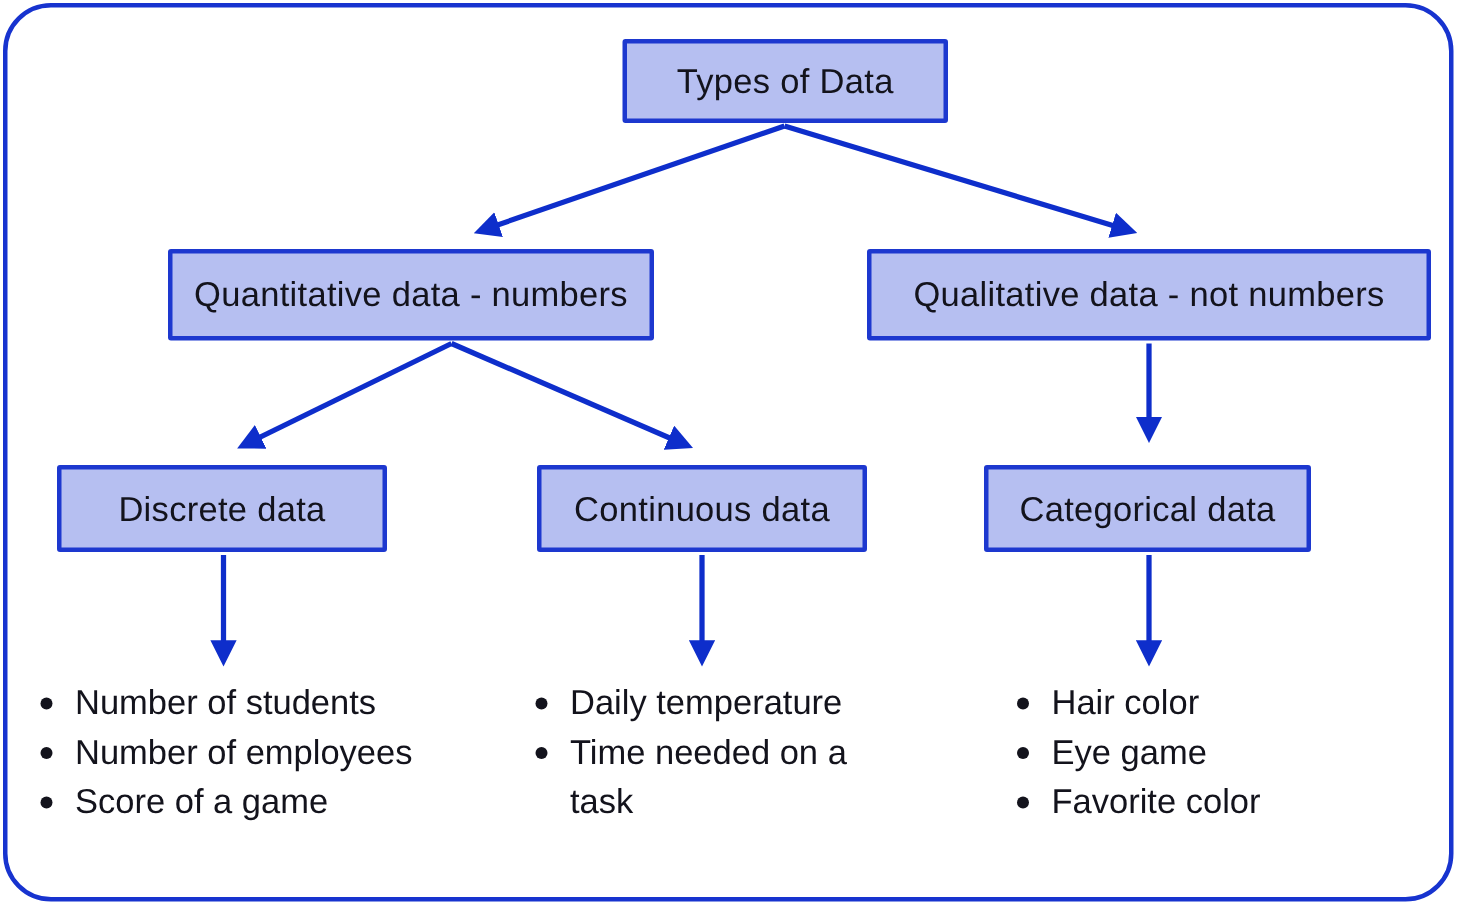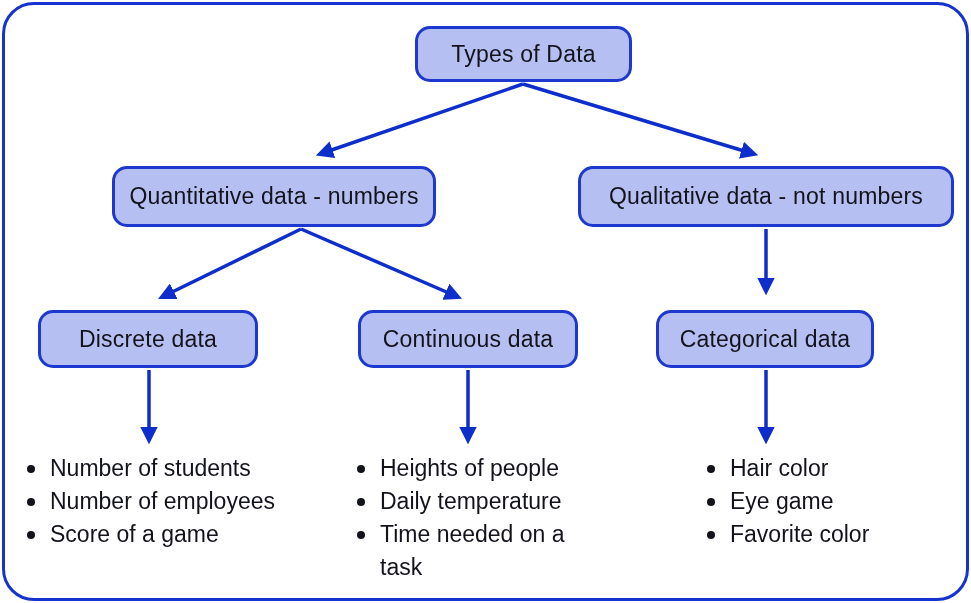--- a/index.html
+++ b/index.html
@@ -23,21 +23,21 @@
     box-sizing: border-box;
     border: 3px solid var(--outer-border, #1733cf);
     border-radius: 32px;
     background: transparent;
   }
   .node {
     position: absolute;
     box-sizing: border-box;
     background: var(--box-fill, #b6bff1);
     border: 3px solid var(--box-border, #1d38cf);
-    border-radius: 15px;
+    border-radius: 2px;
     display: flex;
     align-items: center;
     justify-content: center;
     font-size: 23px;
     color: var(--text, #13131c);
     white-space: nowrap;
     letter-spacing: 0.2px;
   }
   .node-root        { left: 415px; top: 26px;  width: 217px; height: 56px; }
   .node-quant       { left: 112px; top: 166px; width: 324px; height: 61px; }
@@ -76,21 +76,21 @@
     position: absolute;
     left: 5px;
     top: 12.5px;
     width: 8px;
     height: 8px;
     border-radius: 50%;
     background: var(--text, #13131c);
   }
   .list-discrete    { left: 22px;  top: 452px; width: 285px; }
   .list-continuous  { left: 352px; top: 452px; width: 238px; }
-  .list-categorical { left: 702px; top: 452px; width: 245px; }
+  .list-categorical { left: 673px; top: 452px; width: 245px; }
 </style>
 </head>
 <body>
 
 <div class="canvas">
 
   <div class="outer-frame"></div>
 
   <svg class="edges" viewBox="0 0 971 603">
     <defs>
@@ -132,21 +132,20 @@
     <span>Categorical data</span>
   </div>
 
   <ul class="examples list-discrete">
     <li>Number of students</li>
     <li>Number of employees</li>
     <li>Score of a game</li>
   </ul>
 
   <ul class="examples list-continuous">
-    <li>Heights of people</li>
     <li>Daily temperature</li>
     <li>Time needed on a task</li>
   </ul>
 
   <ul class="examples list-categorical">
     <li>Hair color</li>
     <li>Eye game</li>
     <li>Favorite color</li>
   </ul>
 

